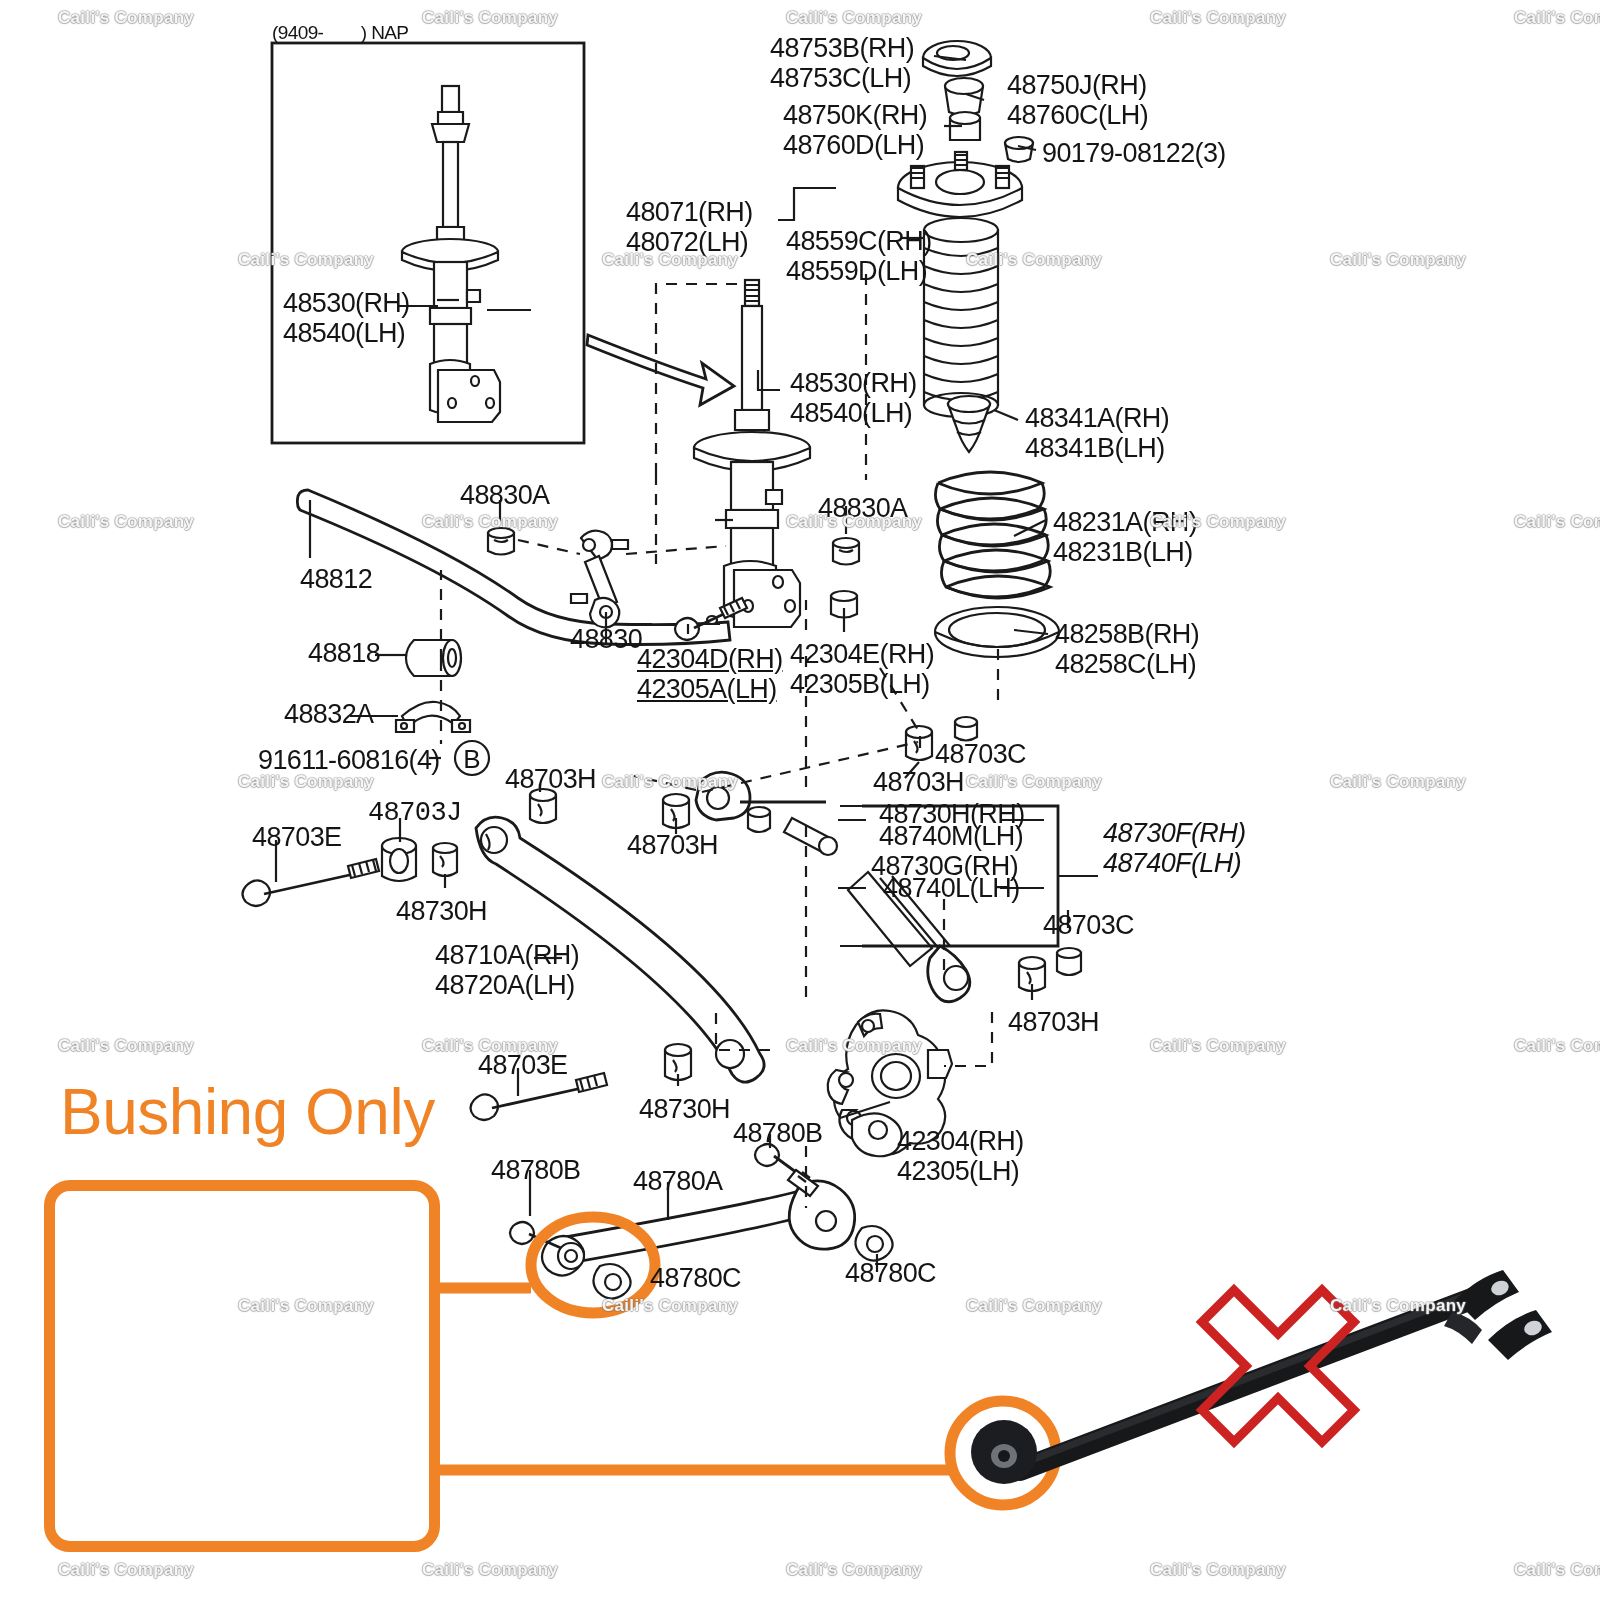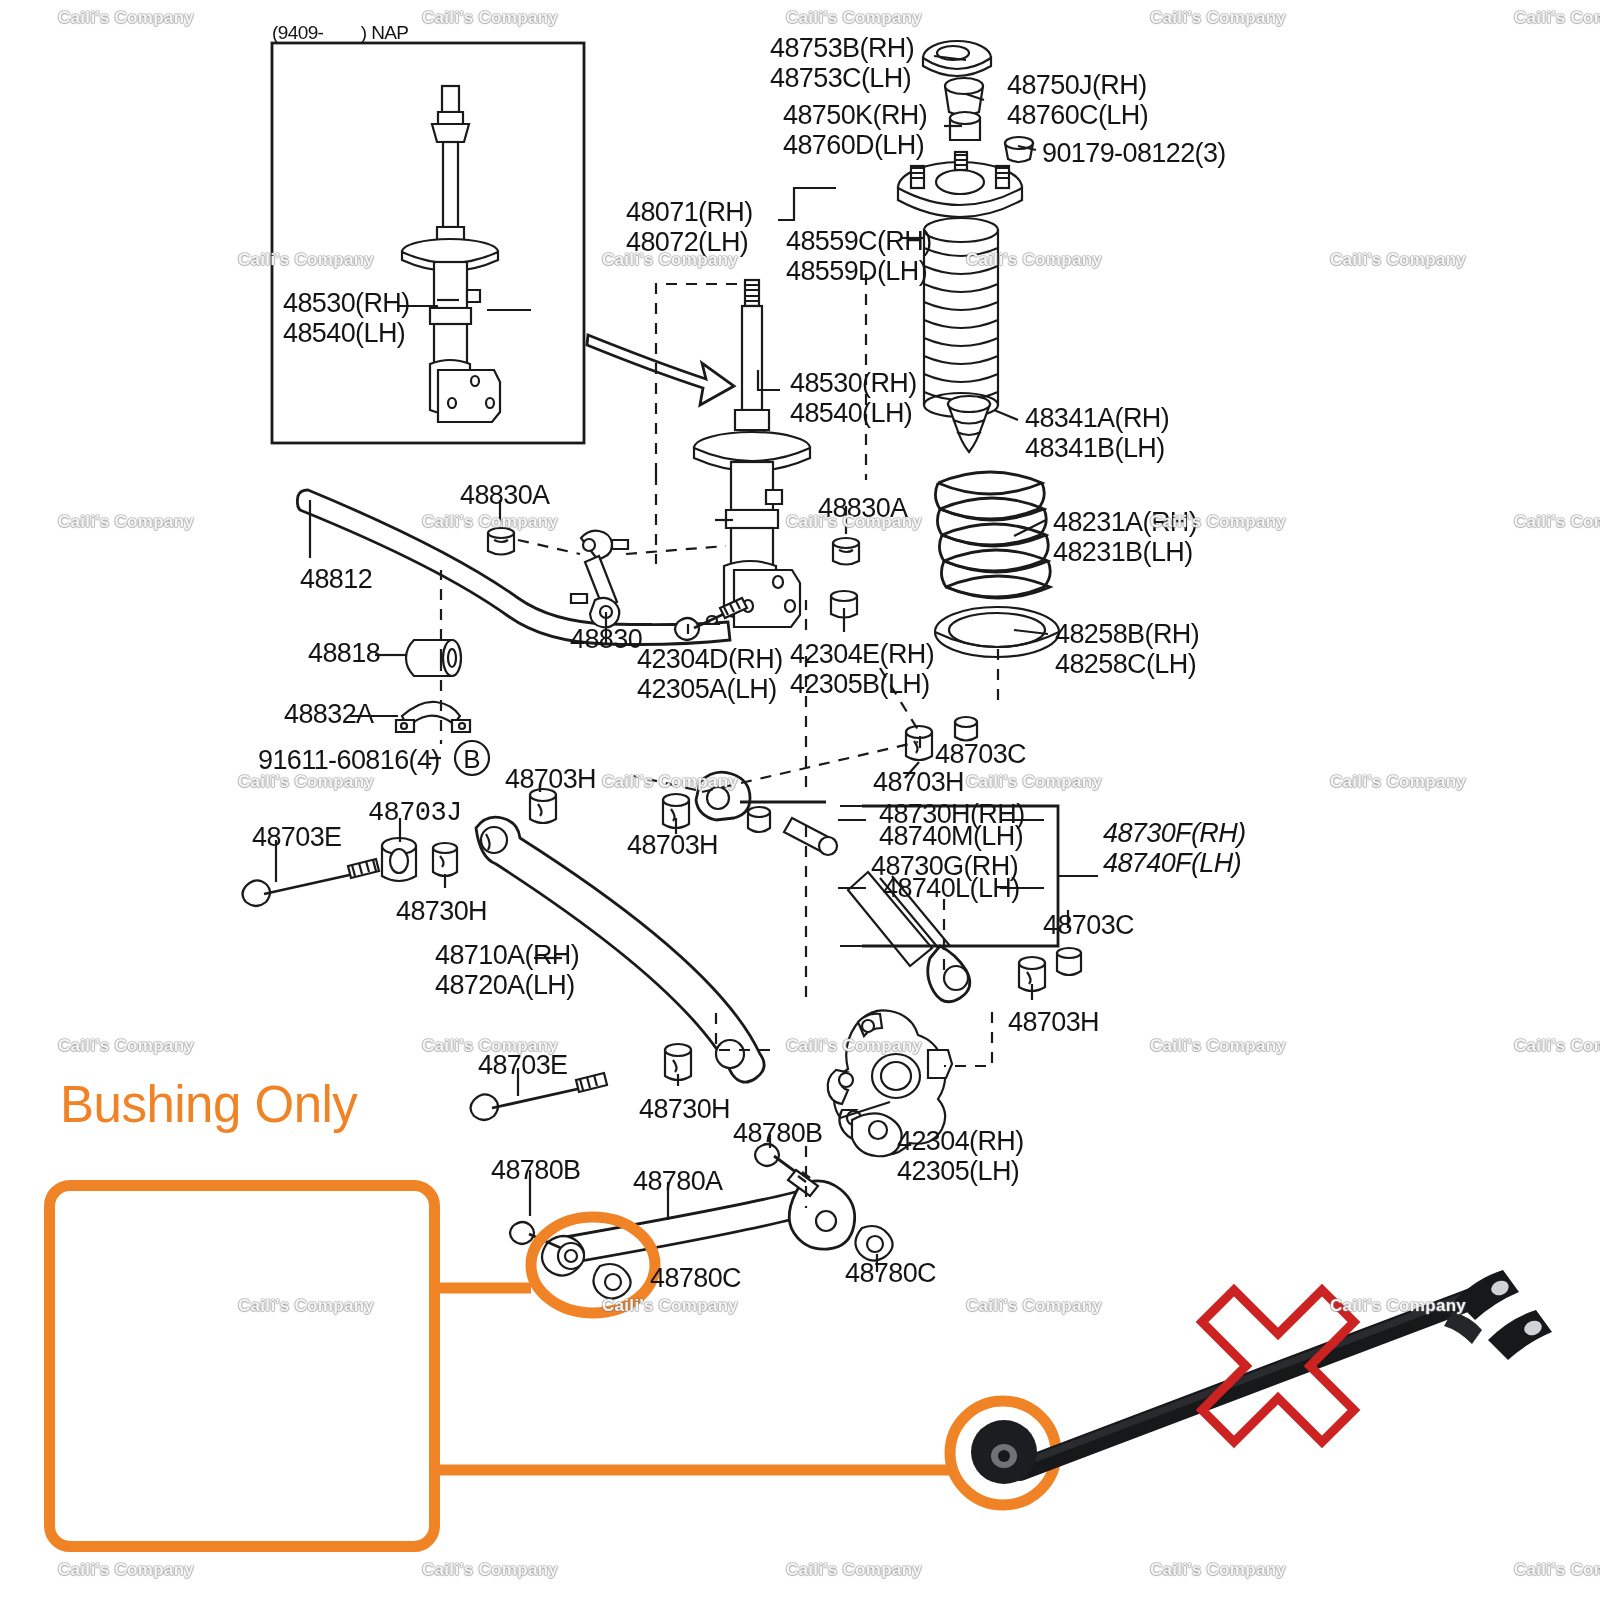--- a/index.html
+++ b/index.html
@@ -25,21 +25,21 @@
                   1px 0 1px rgba(120,120,120,.45),-1px 0 1px rgba(120,120,120,.45);
       pointer-events:none;}
 
   .bigwm{position:absolute;left:0;top:1466px;width:1600px;text-align:center;
     font-family:"Liberation Sans",sans-serif;font-size:47px;color:#ffffff;white-space:nowrap;
     text-shadow:1.6px 1.6px 0 rgba(140,140,140,.85), -1.4px -1.4px 0 rgba(150,150,150,.6),
                 1.6px -1.4px 0 rgba(150,150,150,.6), -1.4px 1.6px 0 rgba(150,150,150,.6);
     pointer-events:none;}
 
   .bushtitle{position:absolute;left:60px;top:1075px;font-family:"Liberation Sans",sans-serif;
-    font-size:51px;color:#F08326;letter-spacing:-0.5px;white-space:nowrap;}
+    font-size:64px;color:#F08326;letter-spacing:-0.5px;white-space:nowrap;}
 
   .photobox{position:absolute;left:44px;top:1180px;width:396px;height:372px;
     border:11px solid #F08326;border-radius:26px;background:#ffffff;box-sizing:border-box;}
 </style>
 </head>
 <body>
 
 <div id="stage">
 
   <svg class="draw" viewBox="0 0 1600 1600">
@@ -460,21 +460,21 @@
 48341B(LH)</div>
       <div class="lbl" style="left: 460px; top: 481px;">48830A</div>
       <div class="lbl" style="left: 818px; top: 494px;">48830A</div>
       <div class="lbl two" style="left: 1053px; top: 507px;">48231A(RH)
 48231B(LH)</div>
       <div class="lbl" style="left: 300px; top: 565px;">48812</div>
       <div class="lbl" style="left: 570px; top: 625px;">48830</div>
       <div class="lbl two" style="left: 1055px; top: 619px;">48258B(RH)
 48258C(LH)</div>
       <div class="lbl" style="left: 308px; top: 639px;">48818</div>
-      <div class="lbl two" style="left: 637px; top: 644px;">42304D(RH)
+      <div class="lbl two" style="left: 637px; top: 644px; text-decoration: underline;">42304D(RH)
 42305A(LH)</div>
       <div class="lbl two" style="left: 790px; top: 639px;">42304E(RH)
 42305B(LH)</div>
       <div class="lbl" style="left: 284px; top: 700px;">48832A</div>
       <div class="lbl" style="left: 258px; top: 746px;">91611-60816(4)</div>
       <div class="lbl" style="left: 935px; top: 740px;">48703C</div>
       <div class="lbl" style="left: 873px; top: 768px;">48703H</div>
       <div class="lbl" style="left: 505px; top: 765px;">48703H</div>
       <div class="lbl" style="left: 879px; top: 800px;">48730H(RH)</div>
       <div class="lbl" style="left: 368px; top: 799px; font-family: Liberation Mono, monospace;">48703J</div>

